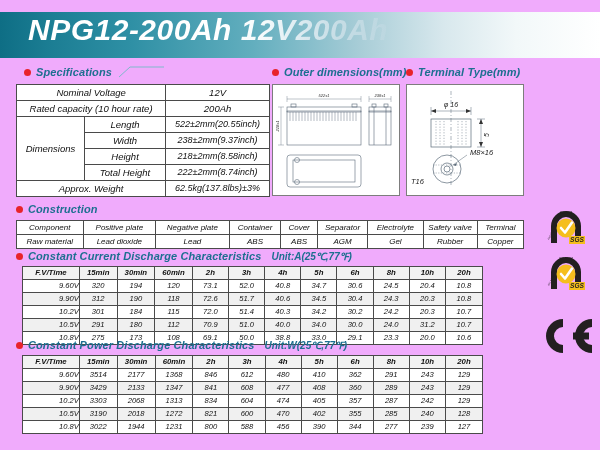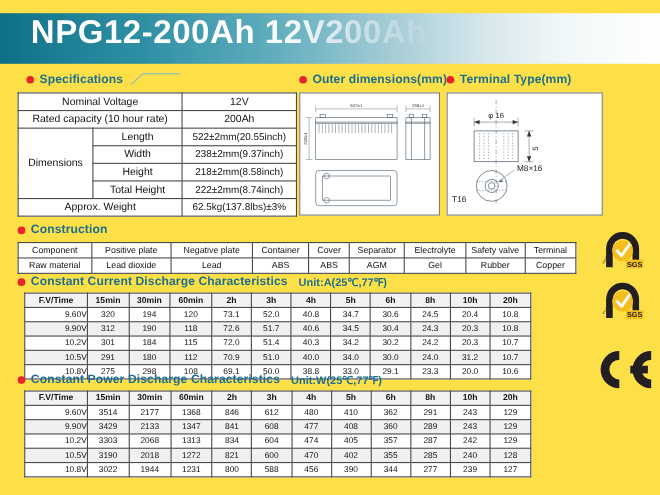--- a/index.html
+++ b/index.html
@@ -6,21 +6,22 @@
   html, body {
     margin: 0; padding: 0;
     width: 600px; height: 450px;
     background: #ffffff;
     font-family: "Liberation Sans", sans-serif;
     overflow: hidden;
   }
   #page {
     position: relative;
     width: 600px; height: 450px;
-    background: #fde047;
+    background: #f0abfc;
+    font-style: italic;
   }
 
   
   .banner {
     position: absolute;
     left: 0; top: 12px;
     width: 600px; height: 46px;
     background: linear-gradient(to right,
         #0e6e85 0%, #1b7d93 8%, #2f90a5 22%,
         #62aebe 42%, #a8cdd7 60%, #d8e8ed 74%,
@@ -143,21 +144,21 @@
     white-space: nowrap;
   }
 
   
   .panel {
     position: absolute;
     border: 1px solid #7d7d7d;
     background: #fff;
   }
   #dim-panel { left: 272px; top: 84px; width: 128px; height: 112px; }
-  #term-panel { left: 406px; top: 84px; width: 142px; height: 112px; }
+  #term-panel { left: 406px; top: 84px; width: 118px; height: 112px; }
 
   
   .logo-wrap { position: absolute; }
   #sgs1 { left: 545px; top: 209px; }
   #sgs2 { left: 545px; top: 255px; }
   #ce   { left: 540px; top: 315px; }
 </style>
 </head>
 <body>
 
@@ -439,21 +440,21 @@
           <td>40.0</td>
           <td>34.0</td>
           <td>30.0</td>
           <td>24.0</td>
           <td>31.2</td>
           <td>10.7</td>
         </tr>
         <tr>
           <td class="fv">10.8V</td>
           <td>275</td>
-          <td>298</td>
+          <td>173</td>
           <td>108</td>
           <td>69.1</td>
           <td>50.0</td>
           <td>38.8</td>
           <td>33.0</td>
           <td>29.1</td>
           <td>23.3</td>
           <td>20.0</td>
           <td>10.6</td>
         </tr>

